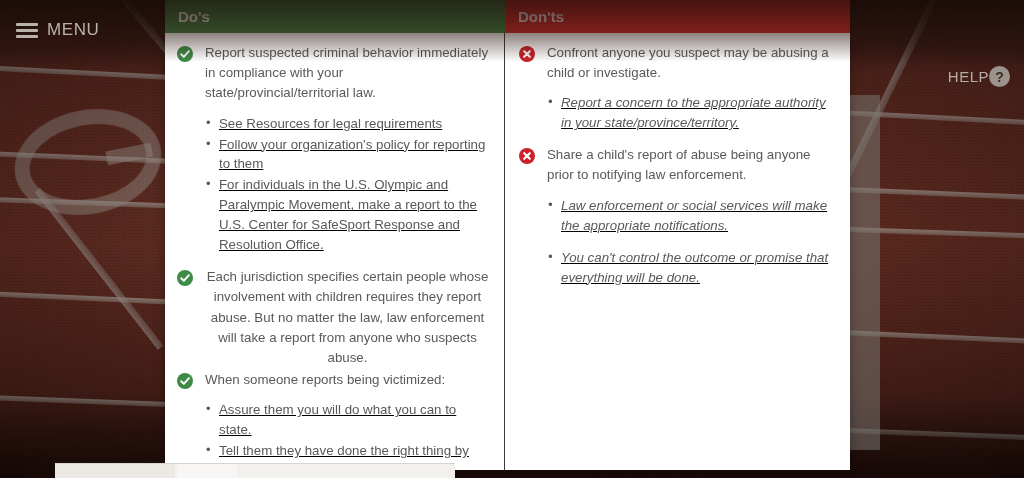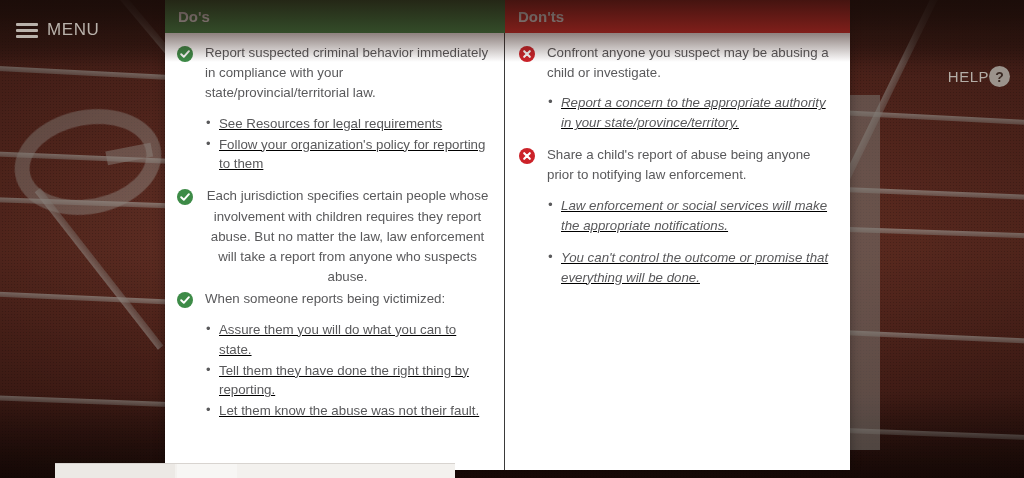--- a/index.html
+++ b/index.html
@@ -328,20 +328,21 @@
                 <svg viewBox="0 0 16 16">
                   <circle cx="8" cy="8" r="8" fill="#3d8b47"></circle>
                   <path d="M4.2 8.2 L6.8 10.8 L11.9 5.2" stroke="#ffffff" stroke-width="2" fill="none" stroke-linecap="round" stroke-linejoin="round"></path>
                 </svg>
               </span>
               <span class="item-text">Report suspected criminal behavior immediately in compliance with your state/provincial/territorial law.</span>
             </div>
             <ul class="subs">
               <li>See Resources for legal requirements</li>
               <li>Follow your organization's policy for reporting to them</li>
+              <li>For individuals in the U.S. Olympic and Paralympic Movement, make a report to the U.S. Center for SafeSport Response and Resolution Office.</li>
             </ul>
           </div>
           <div class="block tight">
             <div class="item">
               <span class="badge">
                 <svg viewBox="0 0 16 16">
                   <circle cx="8" cy="8" r="8" fill="#3d8b47"></circle>
                   <path d="M4.2 8.2 L6.8 10.8 L11.9 5.2" stroke="#ffffff" stroke-width="2" fill="none" stroke-linecap="round" stroke-linejoin="round"></path>
                 </svg>
               </span>

